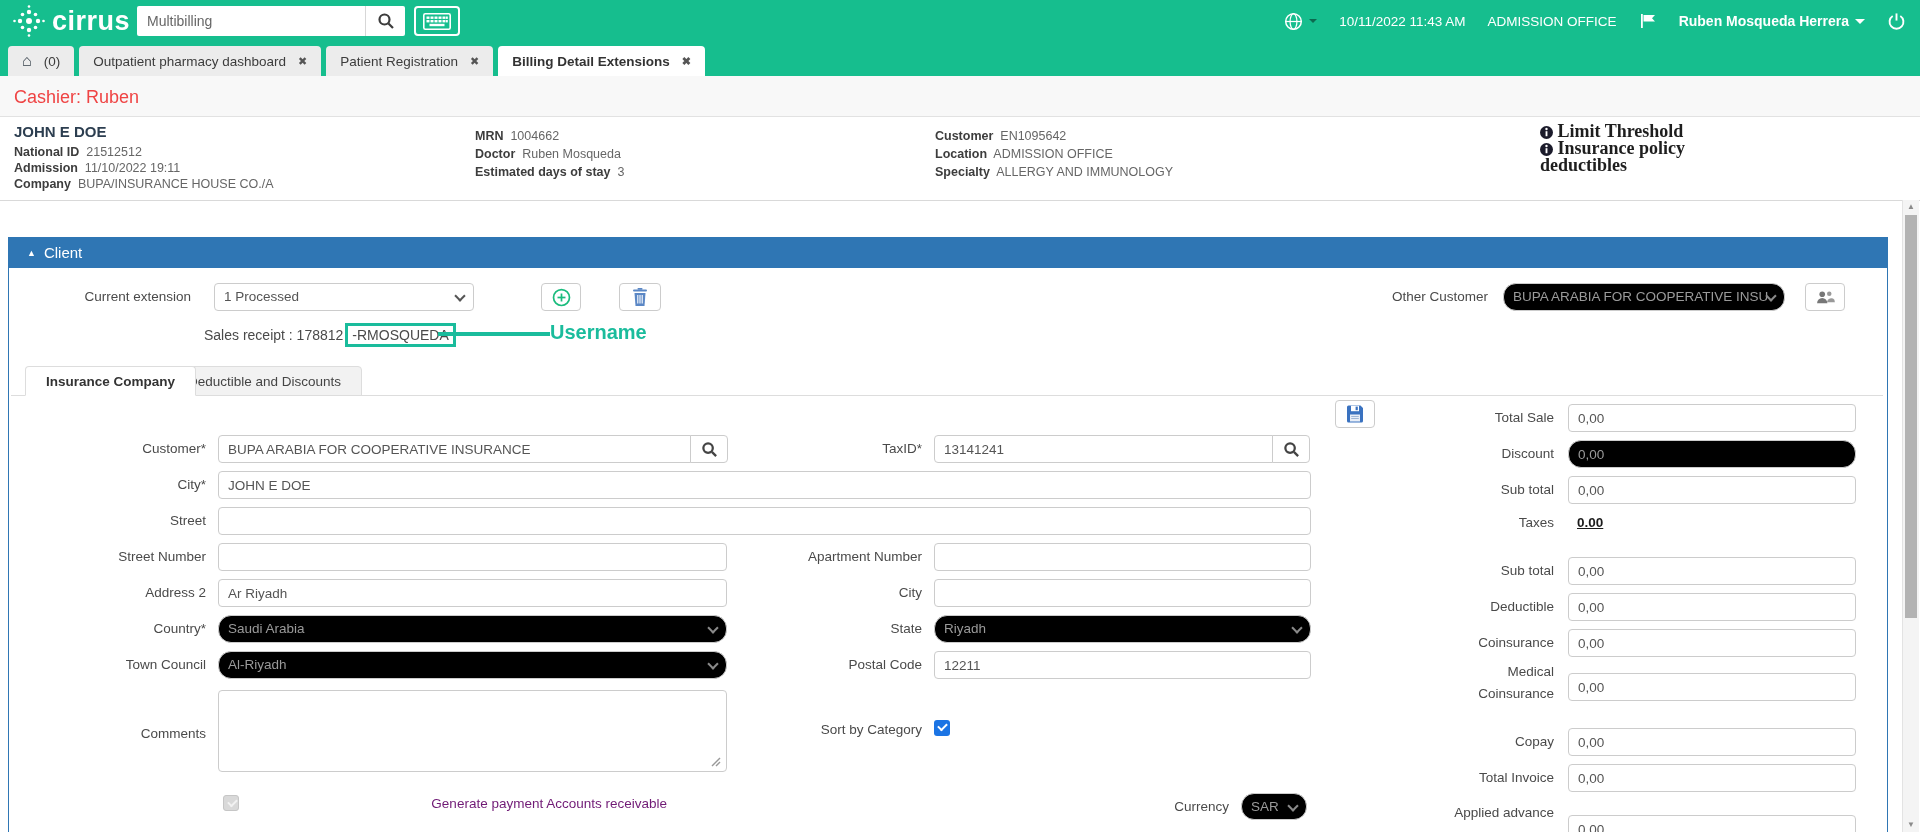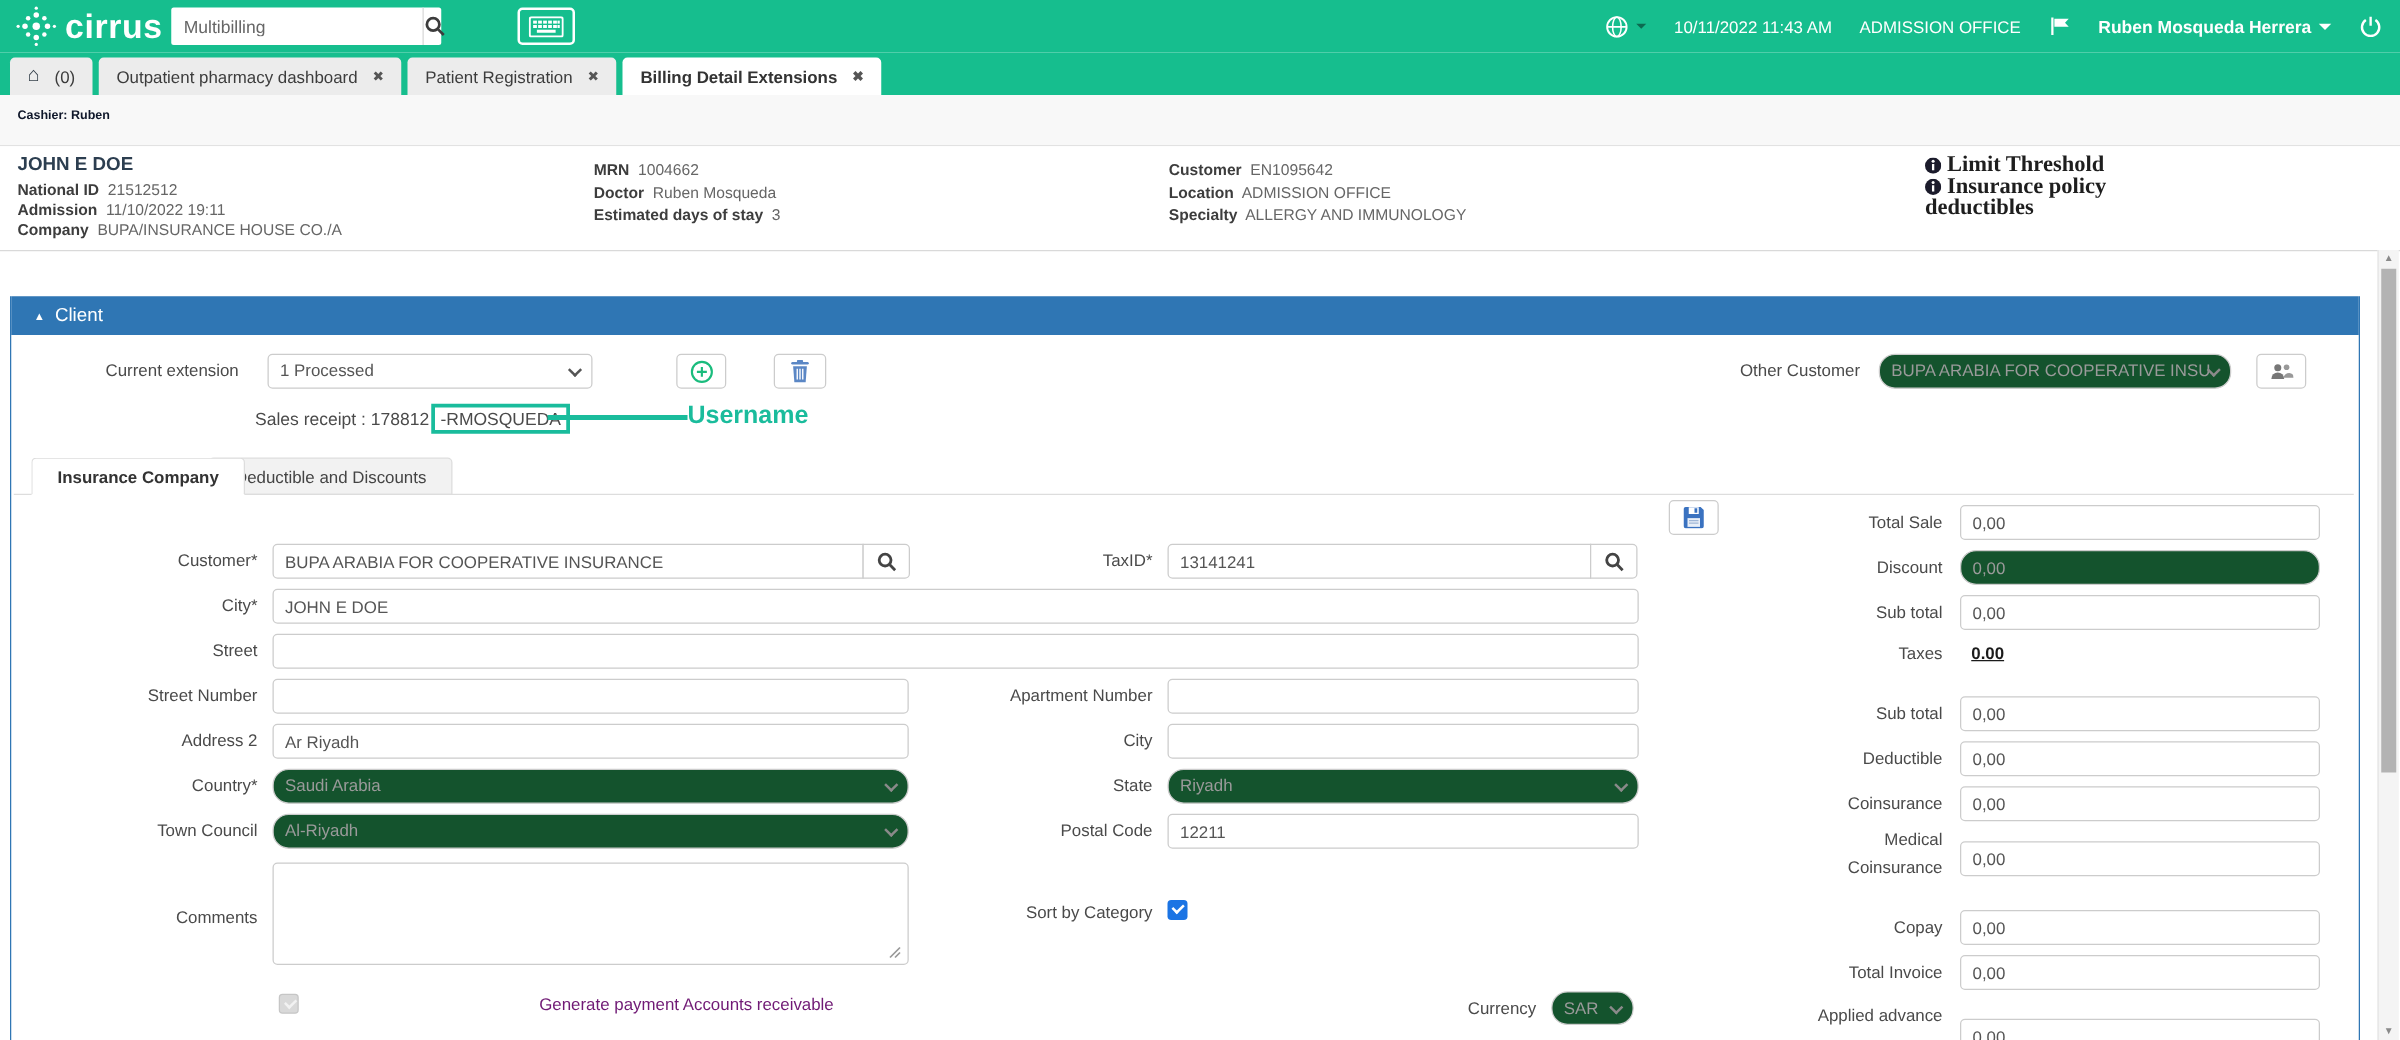--- a/index.html
+++ b/index.html
@@ -3,21 +3,21 @@
 <meta charset="utf-8">
 <style>
   * { margin:0; padding:0; box-sizing:border-box; }
   html,body { width:1920px; height:832px; overflow:hidden; background:#fff;
     font-family:"Liberation Sans", sans-serif; color:#444; }
 
   
   .topbar { position:absolute; left:0; top:0; width:1920px; height:42px; background:#16be8e; }
   .logo { position:absolute; left:12px; top:4px; display:flex; align-items:center; gap:6px; }
   .logo-text { color:#fff; font-size:27px; font-weight:bold; letter-spacing:.5px; }
-  .searchwrap { position:absolute; left:137px; top:6px; width:216px; height:30px; background:#fff;
+  .searchwrap { position:absolute; left:137px; top:6px; width:268px; height:30px; background:#fff;
     border-radius:2px; display:flex; }
   .searchwrap input { flex:1; border:0; outline:none; font-size:14px; color:#666; padding:0 10px;
     font-family:"Liberation Sans", sans-serif; background:transparent; }
   .searchbtn { width:40px; border-left:1px solid #d7d7d7; display:flex; align-items:center; justify-content:center; cursor:pointer; }
   .kbbtn { position:absolute; left:414px; top:6px; width:46px; height:30px; border:2px solid #fff; border-radius:4px;
     display:flex; align-items:center; justify-content:center; background:transparent; cursor:pointer; }
   .hright { position:absolute; right:0; top:0; height:42px; display:flex; align-items:center; gap:22px; padding-right:14px; color:#fff; }
   .hitem { display:flex; align-items:center; gap:6px; font-size:13.5px; color:#fff; }
   .username { font-weight:bold; font-size:14px; }
   .caret { width:0; height:0; border-left:5px solid transparent; border-right:5px solid transparent; border-top:5px solid #fff; display:inline-block; }
@@ -27,21 +27,21 @@
   .tabbar { position:absolute; left:0; top:42px; width:1920px; height:34px; background:#16be8e;
     display:flex; align-items:flex-end; gap:5px; padding-left:8px; }
   .tab { height:30px; background:#ececec; border-radius:4px 4px 0 0; display:flex; align-items:center;
     gap:12px; padding:0 14px; font-size:13.5px; color:#3c3c3c; cursor:pointer; white-space:nowrap; }
   .tab.active { background:#fff; font-weight:bold; color:#333; }
   .tclose { font-size:11px; color:#555; cursor:pointer; }
   .home-glyph { font-size:16px; color:#37424c; }
 
   
   .cashbar { position:absolute; left:0; top:76px; width:1920px; height:41px; background:#f8f8f8; border-bottom:1px solid #e2e2e2; }
-  .cashier-label { position:absolute; left:14px; top:11px; font-size:10px; font-weight:bold; color:#0f172a; }
+  .cashier-label { position:absolute; left:14px; top:11px; font-size:18px; font-weight:normal; color:#ef4444; }
   .roundbtn { position:absolute; top:81px; width:30px; height:30px; cursor:pointer; background:transparent; border:0; }
   .splitbtn { position:absolute; left:1856px; top:81px; width:57px; height:30px; background:#fff; border:1px solid #ccc;
     border-radius:3px; display:flex; cursor:pointer; }
   .splitbtn .cell1 { width:32px; display:flex; align-items:center; justify-content:center; border-right:1px solid #ccc; }
   .splitbtn .cell2 { flex:1; display:flex; align-items:center; justify-content:center; }
   .caret-grey { width:0; height:0; border-left:5px solid transparent; border-right:5px solid transparent; border-top:5px solid #555; }
 
   
   .pband { position:absolute; left:0; top:117px; width:1920px; height:84px; background:#fff; border-bottom:1px solid #d9d9d9; }
   .pcol { position:absolute; top:6px; }
@@ -63,21 +63,21 @@
   .flabel { position:absolute; text-align:right; font-size:13.5px; color:#4a4a4a; height:28px; line-height:28px; }
   .input { position:absolute; height:28px; border:1px solid #ccc; border-radius:4px; background:#fff;
     font-size:13.5px; color:#555; padding:0 9px; line-height:26px; font-family:"Liberation Sans", sans-serif; outline:none; }
   .input.grp { border-radius:4px 0 0 4px; }
   .sbtn { position:absolute; width:38px; height:28px; border:1px solid #ccc; border-radius:0 4px 4px 0; background:#fff;
     display:flex; align-items:center; justify-content:center; cursor:pointer; margin-left:-1px; }
   .sel { position:absolute; height:28px; border:1px solid #ccc; border-radius:4px; background:#fff;
     font-size:13.5px; color:#555; padding:0 26px 0 9px; line-height:26px; cursor:pointer; overflow:hidden; white-space:nowrap; }
   .sel .chev { position:absolute; right:9px; top:8px; width:8px; height:8px; border-right:2px solid #555;
     border-bottom:2px solid #555; transform:rotate(45deg); }
-  .sel.dis, .input.dis { background:#14532d; color:#9a9a9a;border-radius:13px; }
+  .sel.dis, .input.dis { background:#000000; color:#9a9a9a;border-radius:13px; }
   .sel.dis .chev { border-color:#8a8a8a; }
   .iconbtn { position:absolute; height:28px; border:1px solid #ccc; border-radius:4px; background:#fff;
     display:flex; align-items:center; justify-content:center; cursor:pointer; }
 
   .receipt { position:absolute; left:195px; top:84px; font-size:14px; color:#4a4a4a; height:28px; display:flex; align-items:center; }
   .hl-box { border:3px solid #1abc9c; padding:1px 4px; margin-left:2px; color:#4a4a4a; }
   .anno-line { position:absolute; left:429px; top:95px; width:112px; height:4px; background:#1abc9c; }
   .anno-text { position:absolute; left:541px; top:84px; color:#1abc9c; font-size:20px; font-weight:bold; }
 
   .ftab { position:absolute; top:129px; height:30px; border:1px solid #ddd; border-radius:4px 4px 0 0;

